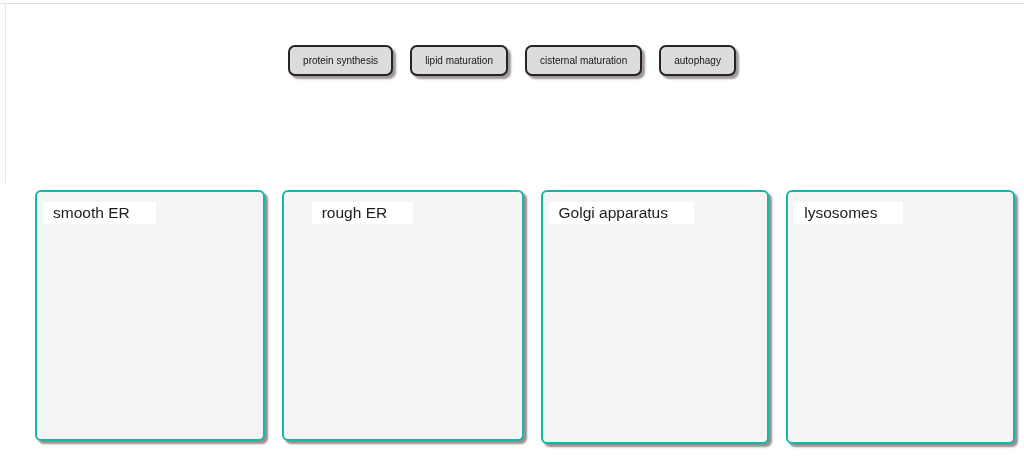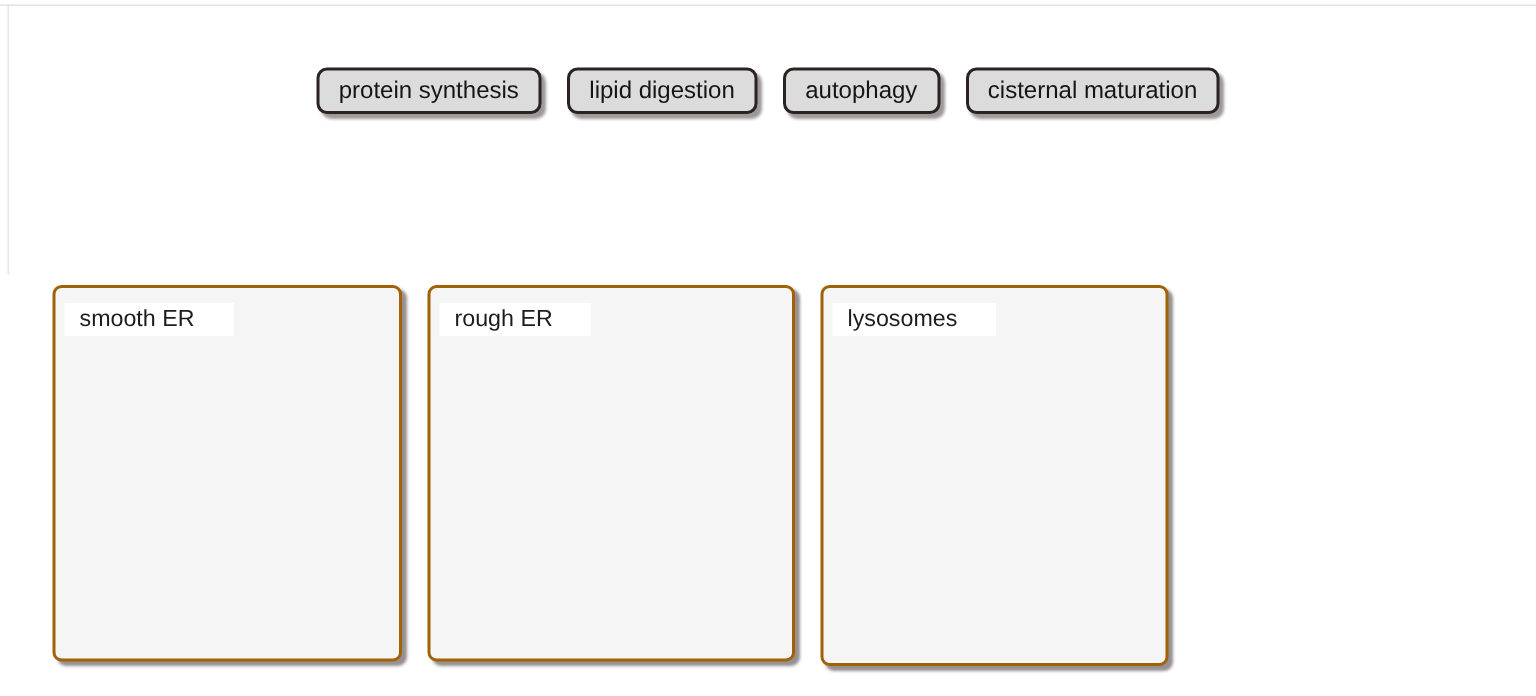--- a/index.html
+++ b/index.html
@@ -53,49 +53,49 @@
     display: inline-flex;
     align-items: center;
     justify-content: center;
     box-sizing: border-box;
     height: 31px;
     padding: 0 13px;
     background: #dcdcdc;
     border: 2px solid #2b2222;
     border-radius: 7px;
     box-shadow: 3px 3px 2px rgba(40, 28, 28, 0.45);
-    font-size: 16px;
+    font-size: 10px;
     line-height: 1;
     color: #151515;
     white-space: nowrap;
     cursor: move;
     user-select: none;
   }
 
   
   #drop-zones {
     position: absolute;
     left: 35px;
     top: 190px;
     width: 980px;
     display: flex;
     align-items: flex-start;
     gap: 17px;
   }
   .drop-zone {
     box-sizing: border-box;
     background: #f5f5f5;
-    border: 2px solid #a16207;
+    border: 2px solid #14b8a6;
     border-radius: 6px;
     box-shadow: 3px 3px 2px rgba(46, 33, 33, 0.5);
     position: relative;
     padding: 10px 0 0 0;
   }
   .drop-zone.z1 { width: 233px; height: 251px; }
-  .drop-zone.z2 { width: 245px; height: 251px; }
+  .drop-zone.z2 { width: 245px; height: 251px; padding-left: 22px; }
   .drop-zone.z3 { width: 232px; height: 254px; }
   .drop-zone.z4 { width: 232px; height: 254px; }
 
   .zone-label {
     display: inline-block;
     background: #ffffff;
     color: #1c1c1c;
     font-size: 15.5px;
     line-height: 20px;
     padding: 1px 26px 1px 10px;
@@ -112,37 +112,41 @@
 </style>
 </head>
 <body>
 
 <div id="top-rule"></div>
 <div id="left-rule"></div>
 
 <div id="chip-tray">
   <div class="chip-row">
     <div class="chip">protein synthesis</div>
-    <div class="chip">lipid digestion</div>
+    <div class="chip">lipid maturation</div>
+    <div class="chip">cisternal maturation</div>
     <div class="chip">autophagy</div>
-    <div class="chip">cisternal maturation</div>
   </div>
 </div>
 
 <div id="drop-zones">
 
   <div class="drop-zone z1">
     <span class="zone-label">smooth ER</span>
     <div class="zone-dropspace"></div>
   </div>
 
   <div class="drop-zone z2">
     <span class="zone-label">rough ER</span>
     <div class="zone-dropspace"></div>
   </div>
 
+  <div class="drop-zone z3">
+    <span class="zone-label">Golgi apparatus</span>
+    <div class="zone-dropspace"></div>
+  </div>
 
   <div class="drop-zone z4">
     <span class="zone-label">lysosomes</span>
     <div class="zone-dropspace"></div>
   </div>
 
 </div>
 
 </body></html>

